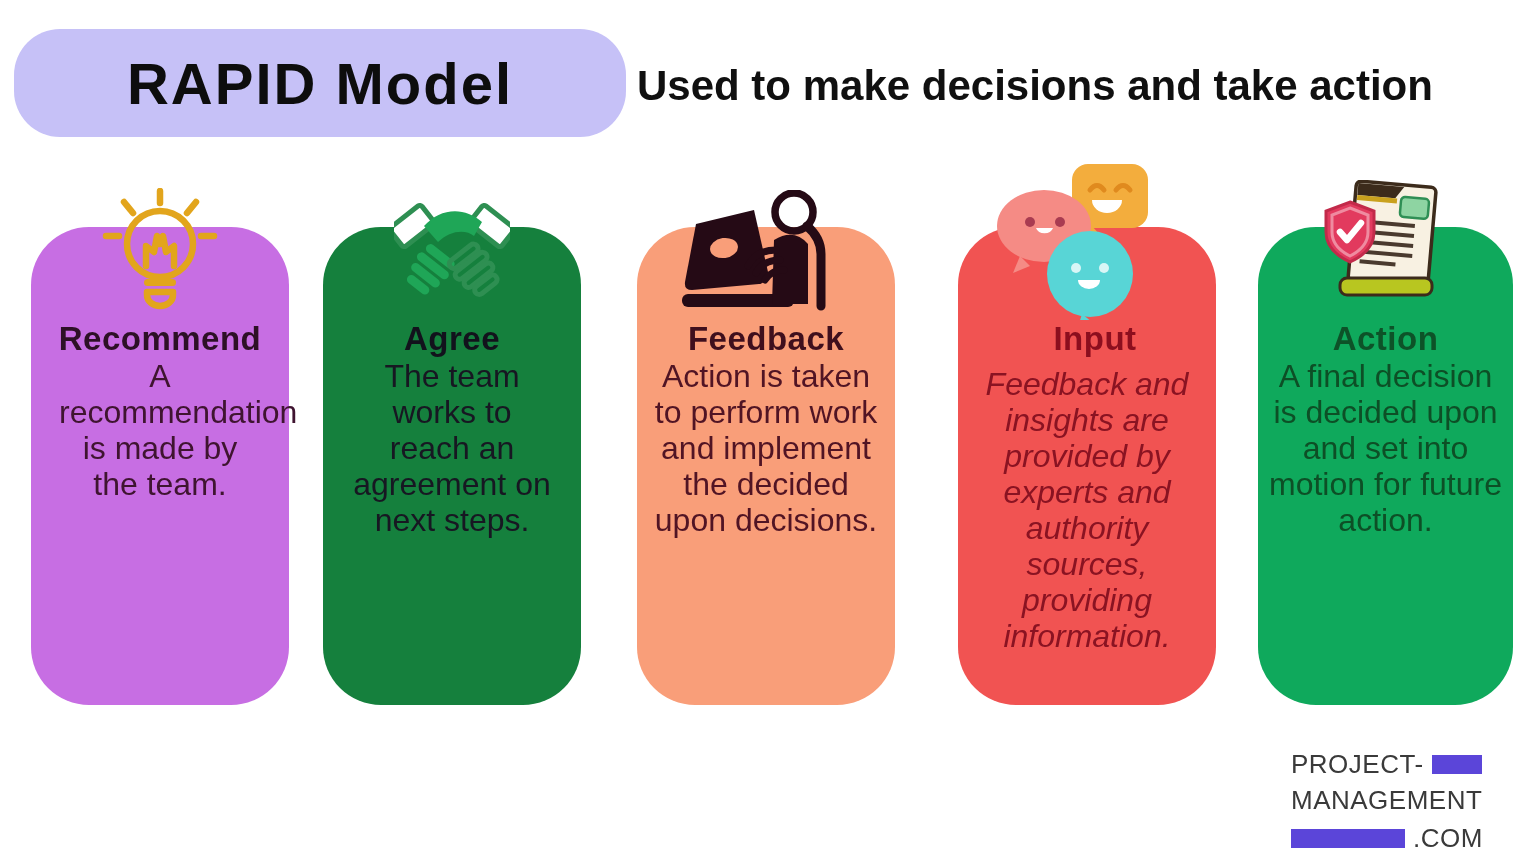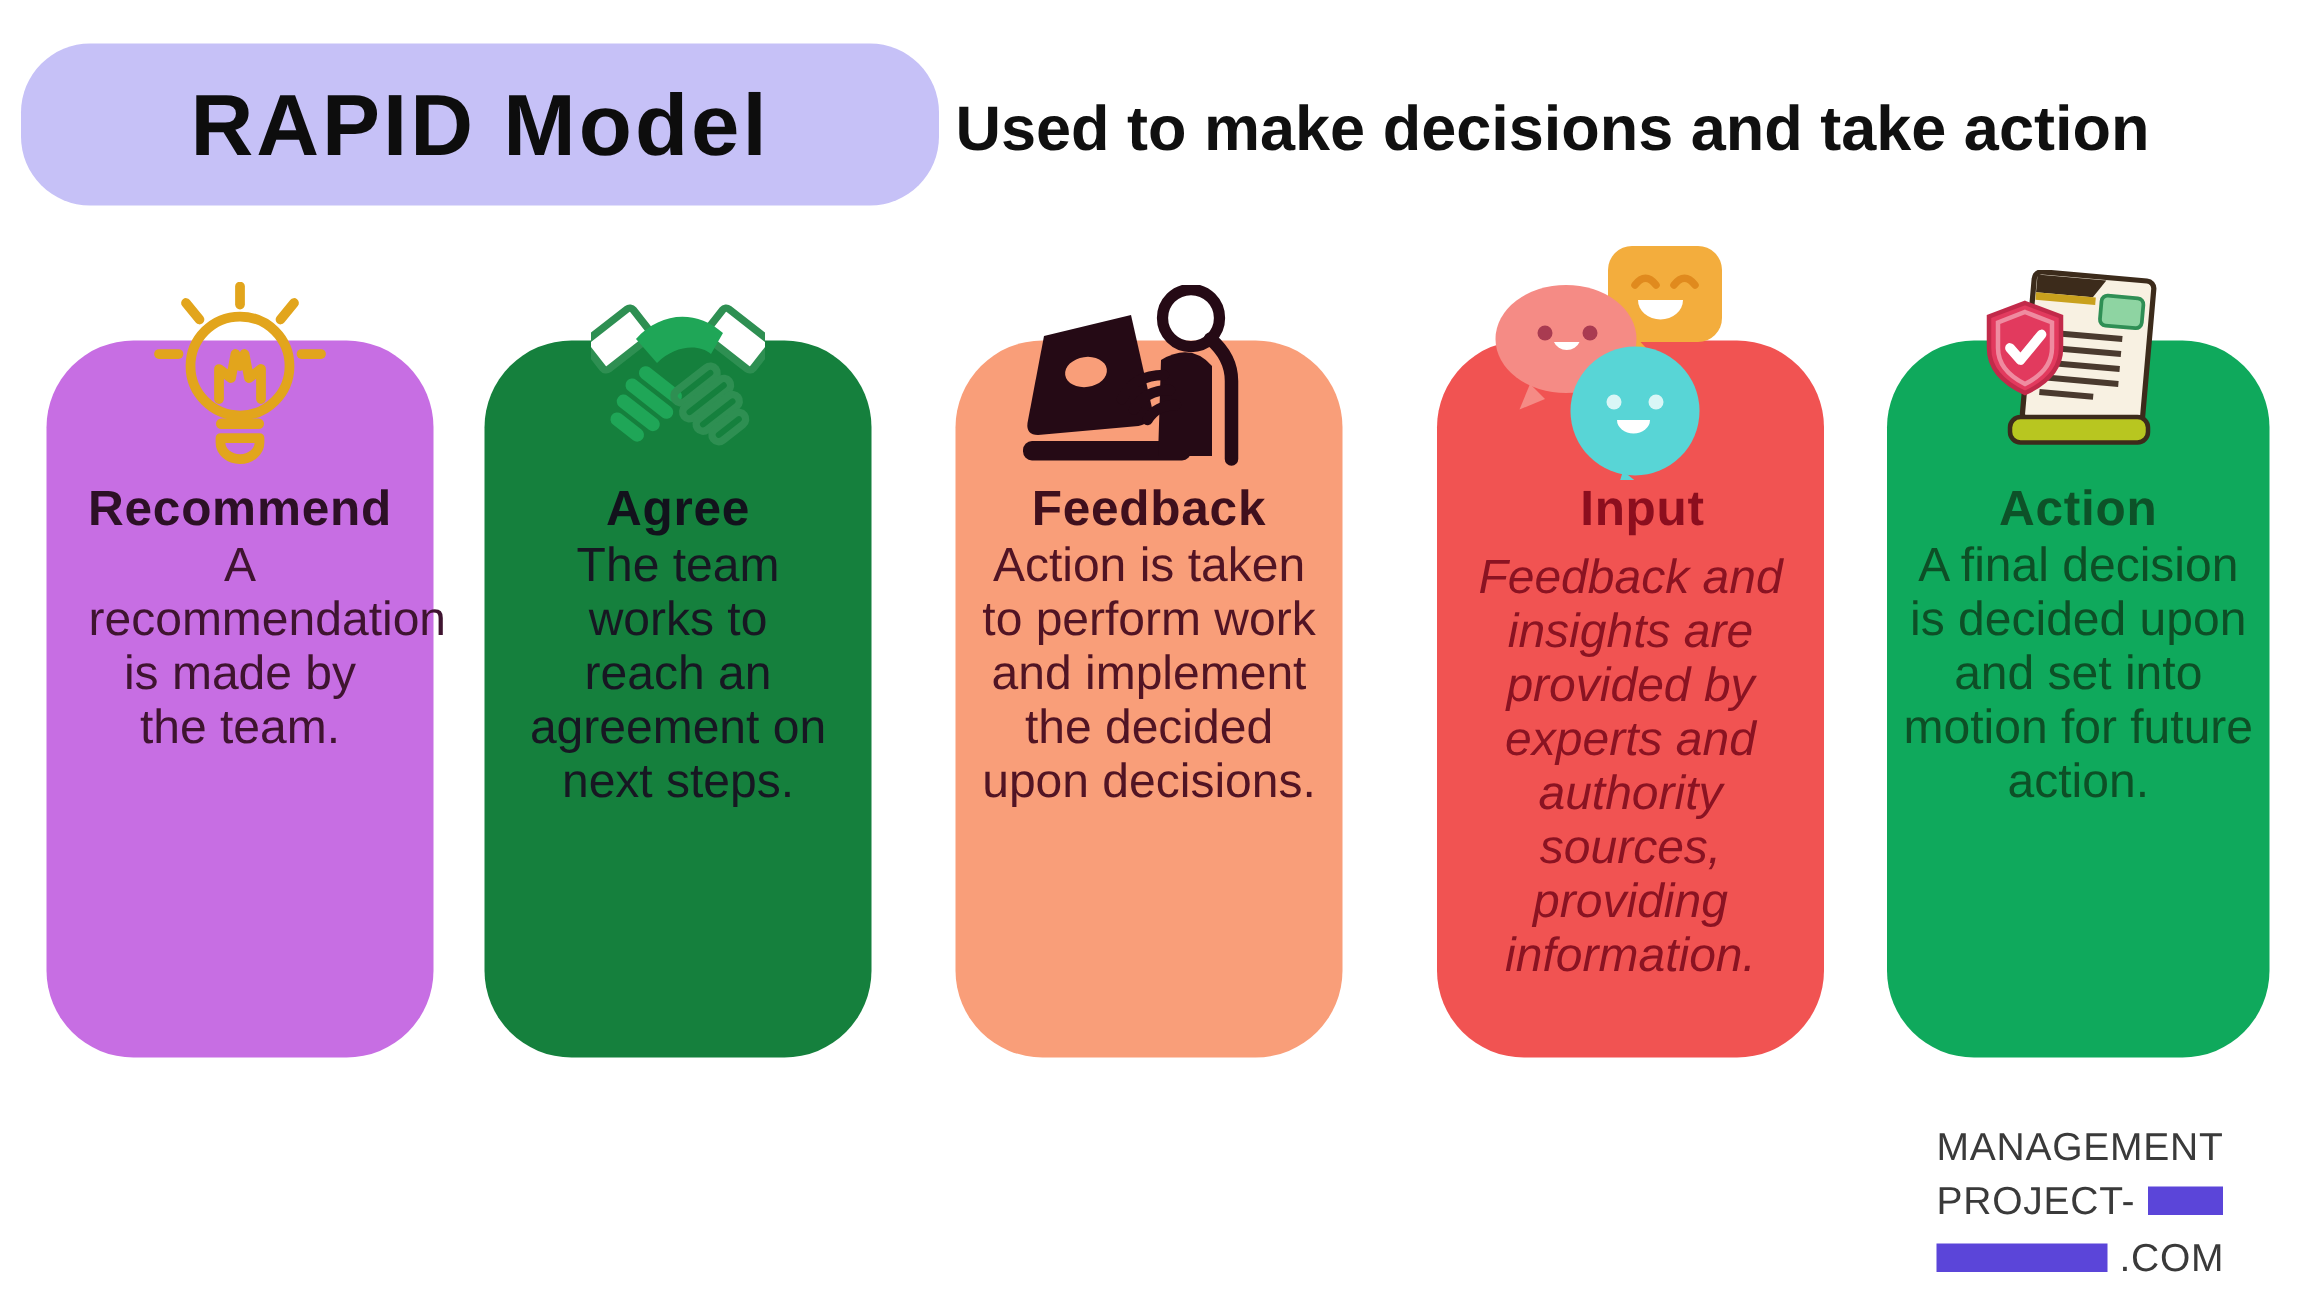--- a/index.html
+++ b/index.html
@@ -180,23 +180,23 @@
       <path d="M34,28 l18,7 v17 c0,12 -8,19 -18,24 c-10,-5 -18,-12 -18,-24 v-17 z" fill="none" stroke="#ef8ba0" stroke-width="3"></path>
       <path d="M24,52 l7,8 14,-17" fill="none" stroke="#ffffff" stroke-width="6.5" stroke-linecap="round" stroke-linejoin="round"></path>
     </svg>
   </div>
   <h2 class="card-title" style="color: rgb(13, 82, 40);">Action</h2>
   <p class="card-desc" style="color: rgb(13, 79, 38);">A final decision is decided upon and set into motion for future action.</p>
 </section>
 
 <div class="logo" style="color: rgb(58, 58, 58);">
   <div class="logo-row">
-    <span>MANAGEMENT</span>
-  </div>
-  <div class="logo-row">
     <span>PROJECT-</span>
     <span class="logo-rect1" style="background-color: rgb(91, 69, 217);"></span>
+  </div>
+  <div class="logo-row">
+    <span>MANAGEMENT</span>
   </div>
   <div class="logo-row r3">
     <span class="logo-rect2" style="background-color: rgb(91, 69, 217);"></span>
     <span>.COM</span>
   </div>
 </div>
 
 </body></html>

